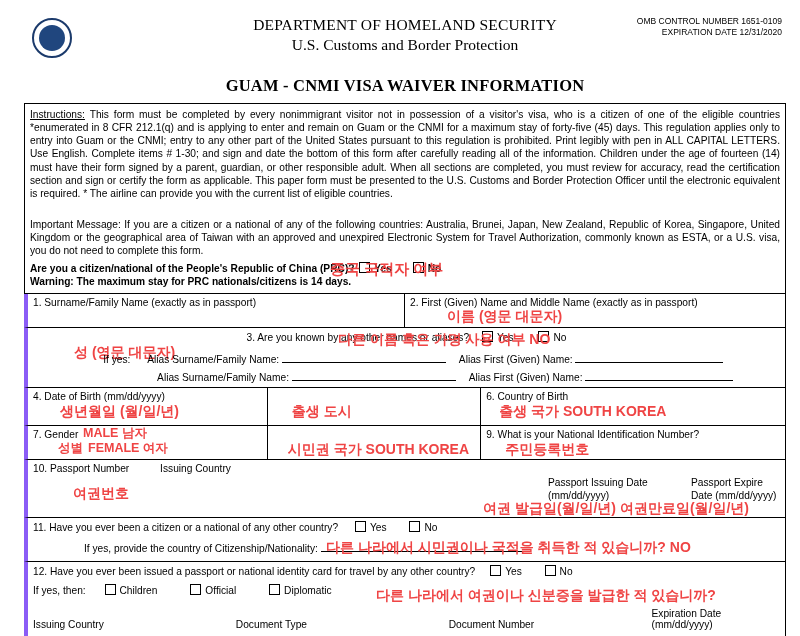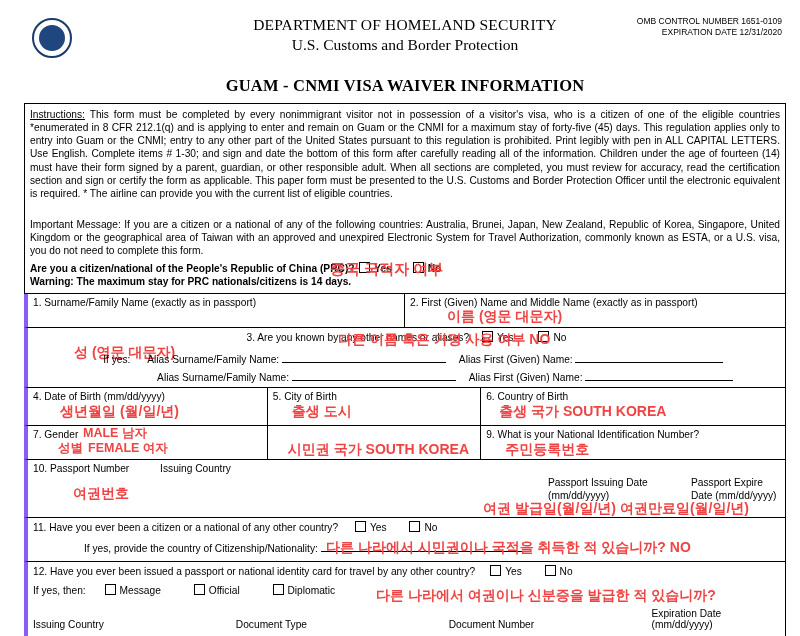--- a/index.html
+++ b/index.html
@@ -221,21 +221,20 @@
       </div>
     </div>
   </div>
 
   <div class="row">
     <div class="cell first box-dob" style="width:32%;">
       <span class="lbl">4. Date of Birth (mm/dd/yyyy)</span>
       <span class="hw" style="left:32px; top:16px;">생년월일 (월/일/년)</span>
     </div>
     <div class="cell box-dob" style="width:28%;">
-      <span class="lbl">5. City of Birth</span>
       <span class="hw" style="left:24px; top:16px;">출생 도시</span>
     </div>
     <div class="cell box-dob" style="width:40%;">
       <span class="lbl">6. Country of Birth</span>
       <span class="hw" style="left:18px; top:16px;">출생 국가 SOUTH KOREA</span>
     </div>
   </div>
 
   <div class="row">
     <div class="cell first box-gender" style="width:32%;">
@@ -286,21 +285,21 @@
   </div>
 
   <div class="row">
     <div class="cell first box-q12" style="width:100%;">
       <span>12. Have you ever been issued a passport or national identity card for travel by any other country?</span>
       <span class="cb" style="margin-left:12px;"></span><span>Yes</span>
       <span class="cb" style="margin-left:20px;"></span><span>No</span>
 
       <div style="position:absolute; left:5px; top:22px;">
         <span>If yes, then:</span>
-        <span class="cb" style="margin-left:16px;"></span><span>Message</span>
+        <span class="cb" style="margin-left:16px;"></span><span>Children</span>
         <span class="cb" style="margin-left:30px;"></span><span>Official</span>
         <span class="cb" style="margin-left:30px;"></span><span>Diplomatic</span>
       </div>
       <span class="hw" style="left:348px; top:26px;">다른 나라에서 여권이나 신분증을 발급한 적 있습니까?</span>
 
       
       <div style="position:absolute; left:5px; top:46px; width:766px;">
         <span style="display:inline-block; width:200px;">Issuing Country</span>
         <span style="display:inline-block; width:210px;">Document Type</span>
         <span style="display:inline-block; width:200px;">Document Number</span>

